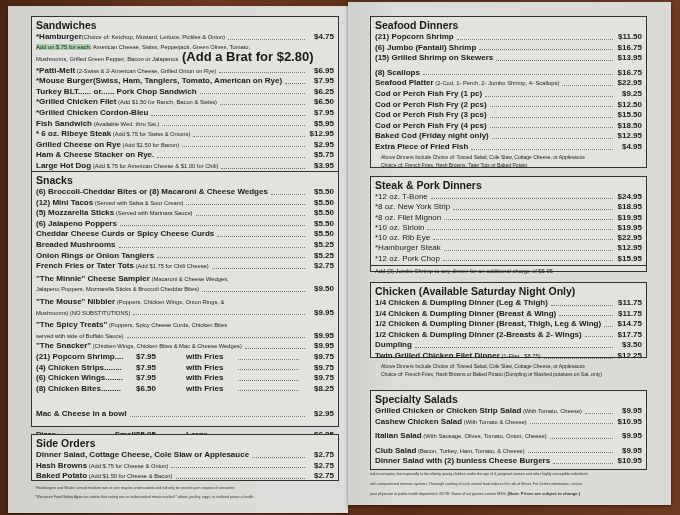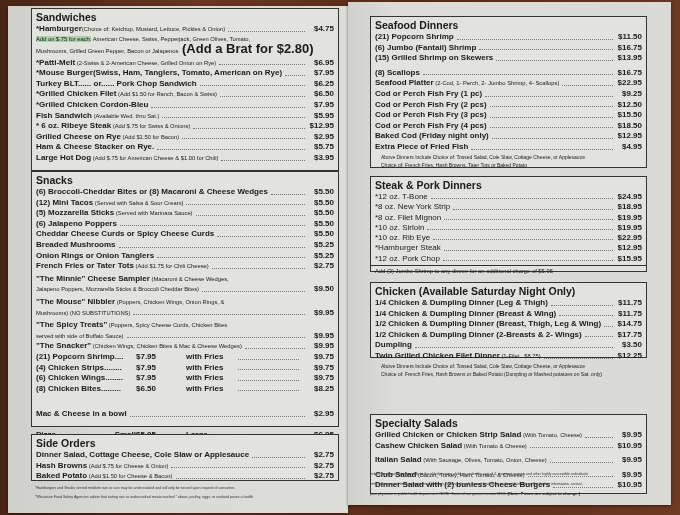--- a/index.html
+++ b/index.html
@@ -27,21 +27,21 @@
   .rt .row{font-weight:bold;}
   .divider{border-top:1.2px solid #333;margin:1px -4px 0 -4px;padding:1px 4px 0 4px;font-size:5.8px;line-height:8px;}
 </style>
 </head>
 <body>
 
 <div class="wood"></div>
 
 <div class="page left">
 
-  <div class="box" style="left:23px;top:2px;width:308px;height:163px;">
+  <div class="box" style="left:23px;top:10px;width:308px;height:163px;">
     <div class="sect-title">Sandwiches</div>
     <div class="row">
       <span class="name"><span>*Hamburger</span><span class="note">(Choice of:  Ketchup, Mustard, Lettuce, Pickles &amp; Onion)</span></span>
       <span class="dots"></span>
       <span class="price">$4.75</span>
     </div>
     <div class="wrap"><span class="green">Add on $.75 for each:</span><span> American Cheese, Swiss, Pepperjack, Green Olives, Tomato,</span></div>
     <div class="wrap"><span>Mushrooms, Grilled Green Pepper, Bacon or Jalapenos</span><b style="font-size:13px"> (Add a Brat for $2.80)</b></div>
     <div id="sand-items">
         <div class="row" style="margin-top:2px">
@@ -398,21 +398,21 @@
         <div class="row">
           <span class="name"><span>Twin Grilled Chicken Filet Dinner</span><span class="note"> (1-Filet...$8.75)</span></span>
           <span class="dots"></span>
           <span class="price">$12.25</span>
         </div>
       </div>
     <div class="small">Above Dinners Include Choice of:  Tossed Salad, Cole Slaw, Cottage Cheese, or Applesauce</div>
     <div class="small">Choice of: French Fries, Hash Browns or Baked Potato (Dumpling or  Mashed potatoes on Sat. only)</div>
   </div>
 
-  <div class="box" style="left:22px;top:388px;width:277px;height:80px;margin-top:24px;">
+  <div class="box" style="left:22px;top:388px;width:277px;height:80px;">
     <div class="sect-title">Specialty Salads</div>
     <div id="salad-items">
         <div class="row">
           <span class="name"><span>Grilled Chicken or Chicken Strip Salad</span><span class="note"> (With Tomato, Cheese)</span></span>
           <span class="dots"></span>
           <span class="price">$9.95</span>
         </div>
         <div class="row">
           <span class="name"><span>Cashew Chicken Salad</span><span class="note"> (With Tomato &amp; Cheese)</span></span>
           <span class="dots"></span>

